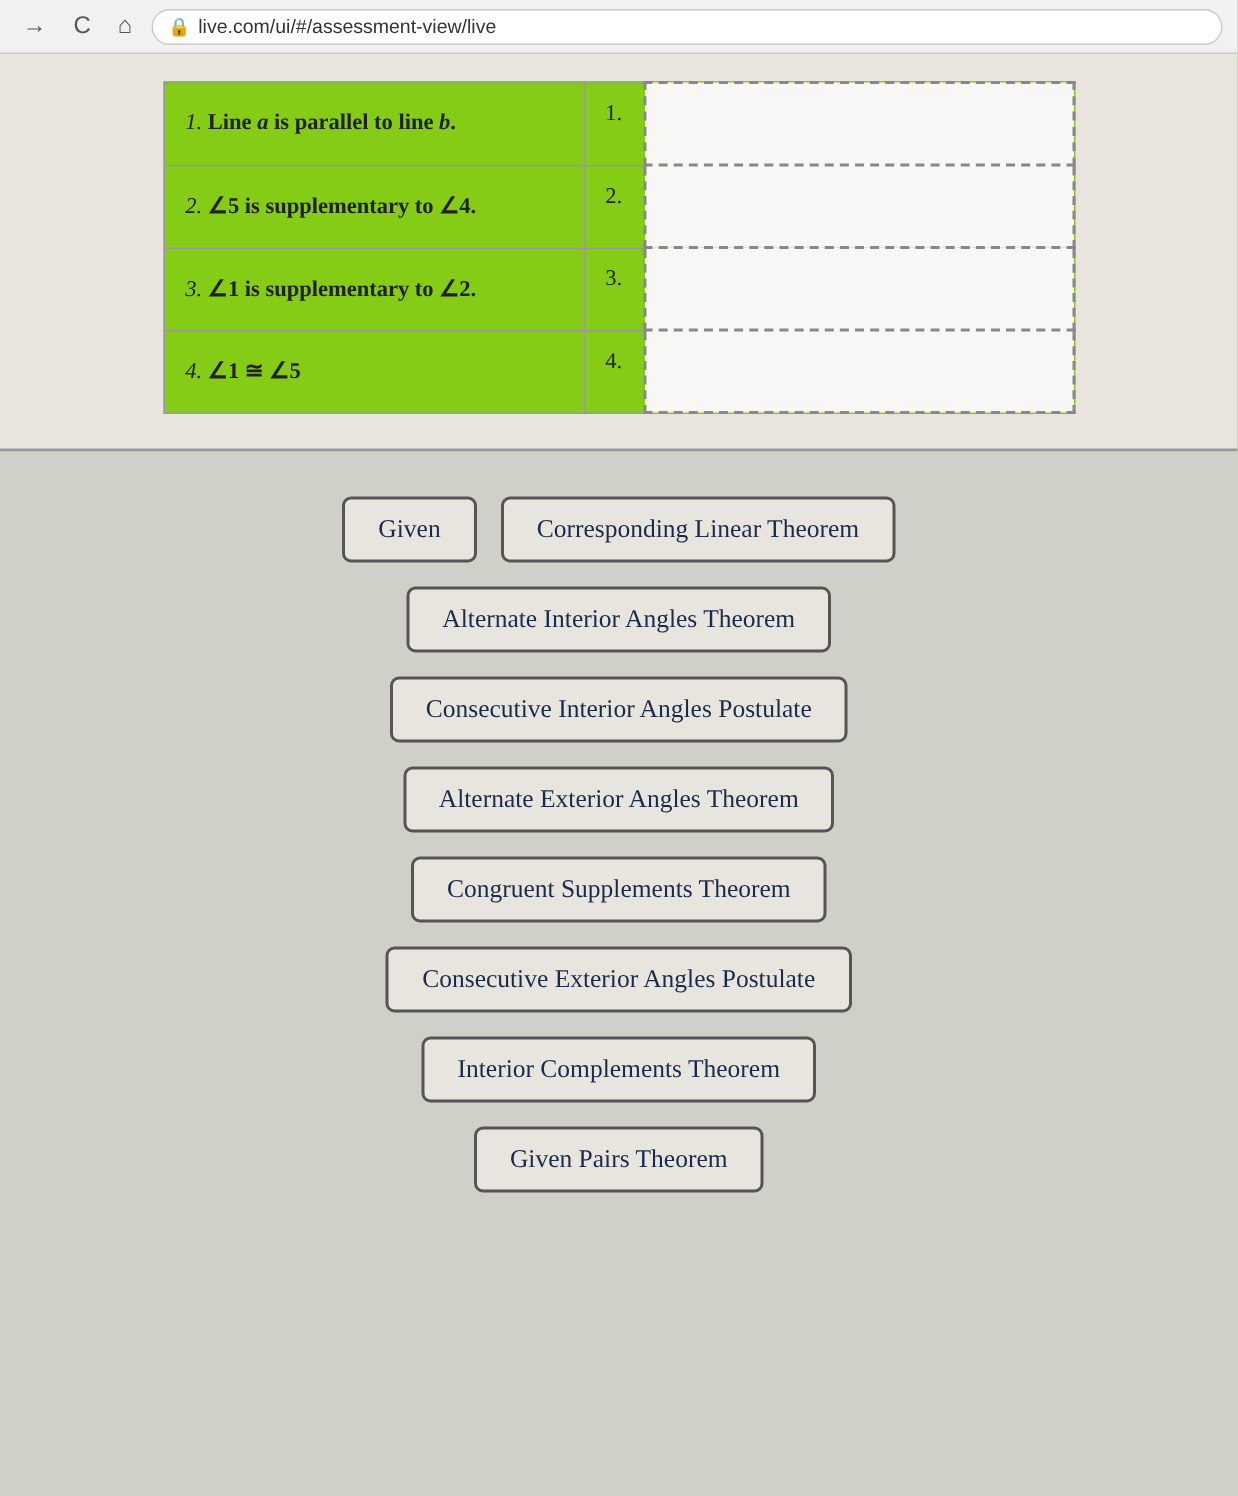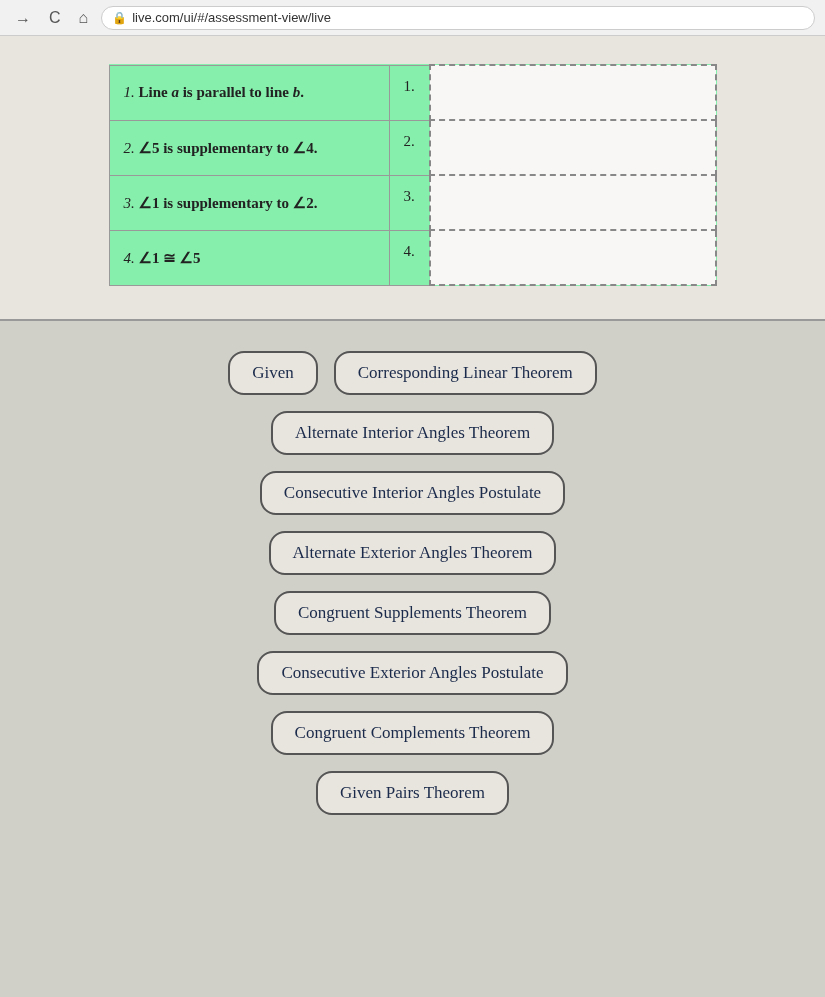--- a/index.html
+++ b/index.html
@@ -58,23 +58,23 @@
 
     
     .proof-table-container {
       background: #e8e4de;
       border-bottom: 2px solid #999;
       padding: 10px 0 15px 0;
     }
 
     .proof-table {
       width: 608px;
-      margin: 18px auto;
+      margin: 8px auto;
       border-collapse: collapse;
-      background: #86efac;
+      background: #84cc16;
       border: 1px solid #999;
     }
 
     .proof-table td {
       border: 1px solid #999;
       padding: 10px 14px;
       font-size: 15px;
       color: #222;
       vertical-align: middle;
     }
@@ -111,21 +111,21 @@
     .buttons-row {
       display: flex;
       flex-direction: row;
       gap: 16px;
       justify-content: center;
       align-items: center;
     }
 
     .theorem-btn {
       border: 2px solid #555;
-      border-radius: 16px;
+      border-radius: 6px;
       background: #e8e4de;
       padding: 10px 22px;
       font-size: 17px;
       font-family: Georgia, 'Times New Roman', serif;
       color: #1a2a4a;
       cursor: pointer;
       white-space: nowrap;
     }
 
     
@@ -223,20 +223,20 @@
 
   <div class="buttons-row">
     <button class="theorem-btn">Congruent Supplements Theorem</button>
   </div>
 
   <div class="buttons-row">
     <button class="theorem-btn">Consecutive Exterior Angles Postulate</button>
   </div>
 
   <div class="buttons-row">
-    <button class="theorem-btn">Congruent Complements Theorem</button>
+    <button class="theorem-btn">Interior Complements Theorem</button>
   </div>
 
   <div class="buttons-row">
     <button class="theorem-btn">Given Pairs Theorem</button>
   </div>
 
 </div>
 
 </body></html>

